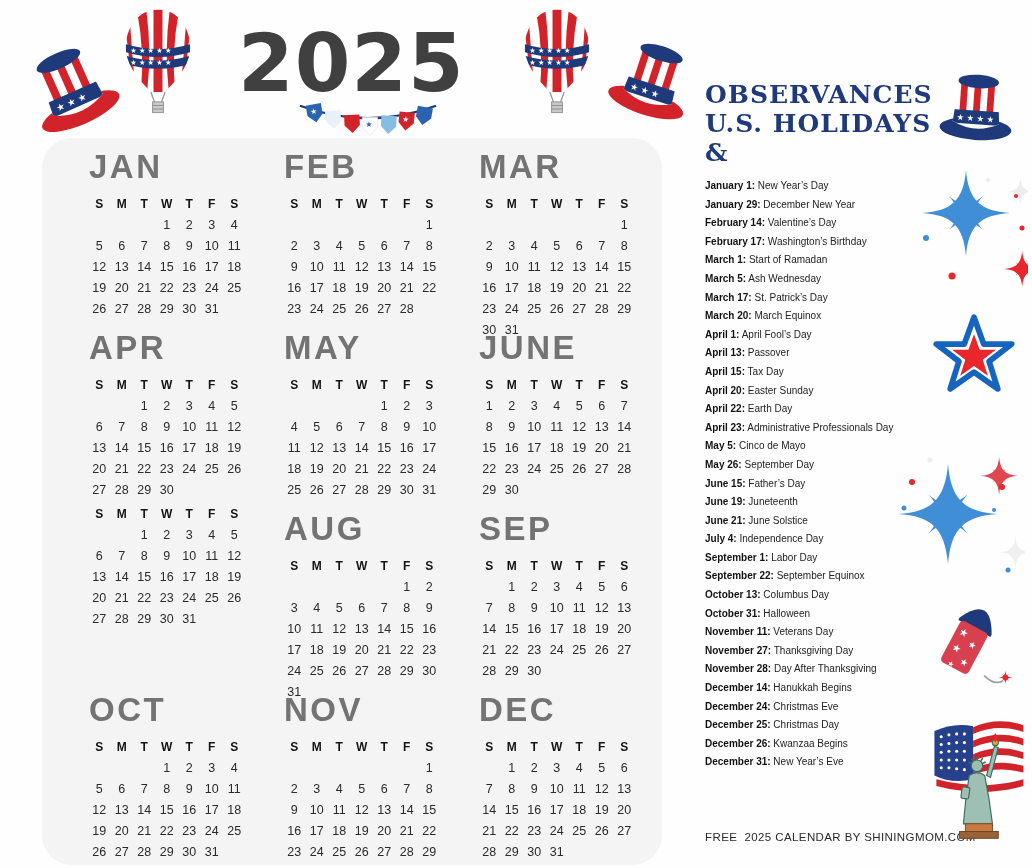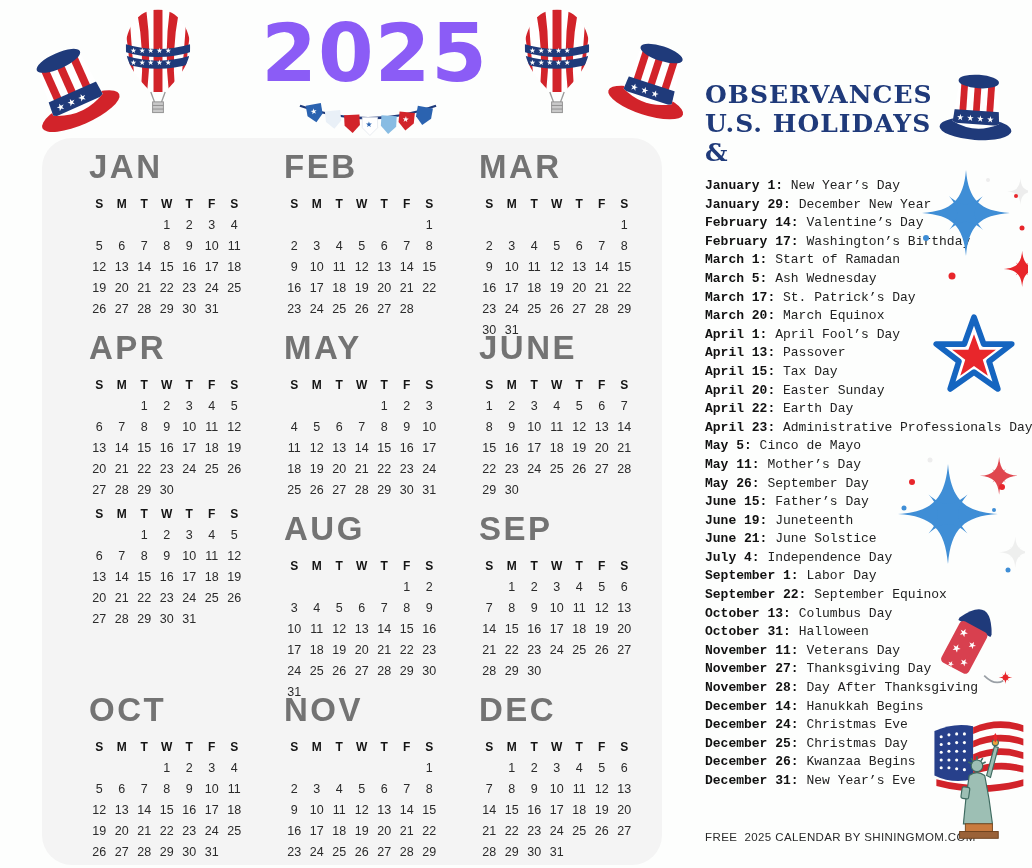--- a/index.html
+++ b/index.html
@@ -7,24 +7,24 @@
   body {
     position:relative;
     background:#FDFEFD;
     font-family:"Liberation Sans", sans-serif;
     overflow:hidden;
   }
   .abs { position:absolute; }
 
   
   .year-title {
-    position:absolute; left:238px; top:10px; width:250px;
+    position:absolute; left:238px; top:20px; width:250px;
     font-family:"DejaVu Sans", sans-serif;
     font-size:80px; line-height:88px; font-weight:800;
-    color:#8b5cf6; text-align:right; letter-spacing:1px;
+    color:#404040; text-align:left; letter-spacing:1px;
   }
 
   
   .months-panel {
     position:absolute; left:42px; top:138px; width:620px; height:727px;
     background:#F4F4F4; border-radius:30px;
   }
   .months-grid {
     position:absolute; left:46px; top:4px;
     display:grid;
@@ -53,21 +53,21 @@
     position:absolute; left:705px; top:80px; width:240px;
     font-family:"DejaVu Serif", serif;
     font-size:25px; line-height:29px; font-weight:700;
     color:#1F3A7A; letter-spacing:1px;
   }
   .holiday-list {
     position:absolute; left:705px; top:177px; width:280px;
     list-style:none;
   }
   .holiday-list li {
-    font-size:13px; line-height:18.6px; color:#222; white-space:nowrap;font-family:Liberation Mono, monospace;
+    font-size:10px; line-height:18.6px; color:#222; white-space:nowrap;
   }
   .holiday-list li b { color:#111; }
   .site-footer {
     position:absolute; left:705px; top:831px;
     font-size:11.5px; letter-spacing:0.4px; color:#2A2A2A; white-space:pre;
   }
 </style>
 </head>
 <body>
 
@@ -773,21 +773,20 @@
       <li><b>March 5:</b><span> Ash Wednesday</span></li>
       <li><b>March 17:</b><span> St. Patrick’s Day</span></li>
       <li><b>March 20:</b><span> March Equinox</span></li>
       <li><b>April 1:</b><span> April Fool’s Day</span></li>
       <li><b>April 13:</b><span> Passover</span></li>
       <li><b>April 15:</b><span> Tax Day</span></li>
       <li><b>April 20:</b><span> Easter Sunday</span></li>
       <li><b>April 22:</b><span> Earth Day</span></li>
       <li><b>April 23:</b><span> Administrative Professionals Day</span></li>
       <li><b>May 5:</b><span> Cinco de Mayo</span></li>
-      <li><b>May 11:</b><span> Mother’s Day</span></li>
       <li><b>May 26:</b><span> September Day</span></li>
       <li><b>June 15:</b><span> Father’s Day</span></li>
       <li><b>June 19:</b><span> Juneteenth</span></li>
       <li><b>June 21:</b><span> June Solstice</span></li>
       <li><b>July 4:</b><span> Independence Day</span></li>
       <li><b>September 1:</b><span> Labor Day</span></li>
       <li><b>September 22:</b><span> September Equinox</span></li>
       <li><b>October 13:</b><span> Columbus Day</span></li>
       <li><b>October 31:</b><span> Halloween</span></li>
       <li><b>November 11:</b><span> Veterans Day</span></li>

